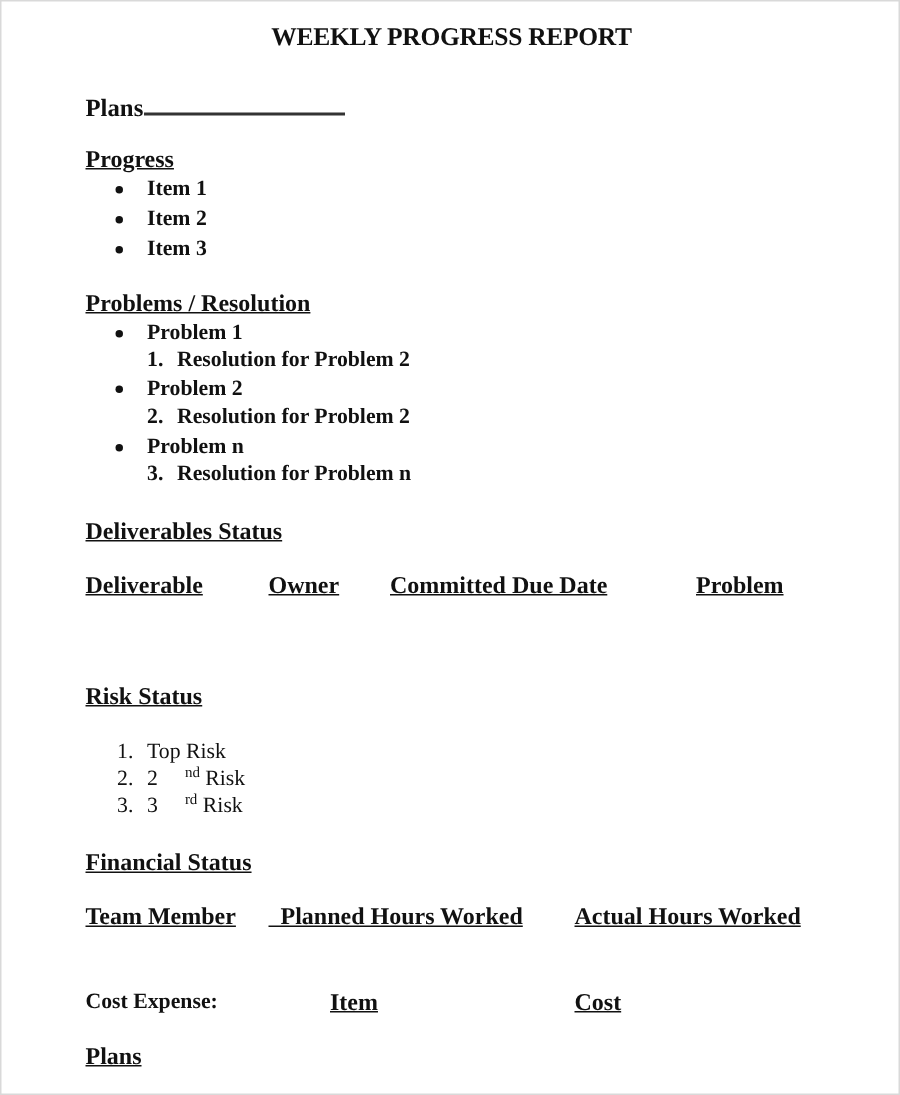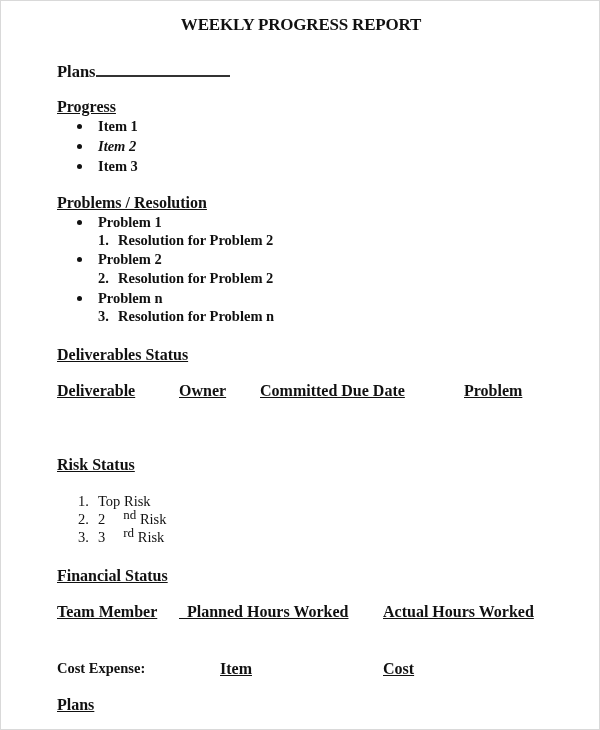--- a/index.html
+++ b/index.html
@@ -21,39 +21,39 @@
     .field-line {
       display: inline-block; border-bottom: 2px solid #333; vertical-align: baseline;
       height: 14px; margin-left: 0px;
     }
     .heading { font-size: 16px; font-weight: bold; text-decoration: underline; }
     .bold { font-size: 14.5px; font-weight: bold; }
     .normal { font-size: 14.5px; font-weight: normal; }
     .bullet {
       width: 5px; height: 5px; border-radius: 50%; background: #111; position: absolute;
     }
-    sup { font-size: 13px; vertical-align: 5px; line-height: 0; padding-left: 18px; }
+    sup { font-size: 10px; vertical-align: 5px; line-height: 0; padding-left: 18px; }
   </style>
 </head>
 <body>
 
 <div class="page">
 
   <div class="abs title">WEEKLY PROGRESS REPORT</div>
 
   <div class="abs field-label" style="left:56px; top:60px;">
     <span>Plans</span><span class="field-line" style="width:134px;"></span>
   </div>
 
   <div class="abs heading" style="left:56px; top:98px;">Progress</div>
   <div>
     <span class="bullet" style="left:76px; top:123px;"></span>
     <div class="abs bold" style="left:97px; top:118px;">Item 1</div>
     <span class="bullet" style="left:76px; top:143px;"></span>
-    <div class="abs bold" style="left:97px; top:138px;font-style:italic;">Item 2</div>
+    <div class="abs bold" style="left:97px; top:138px;">Item 2</div>
     <span class="bullet" style="left:76px; top:163px;"></span>
     <div class="abs bold" style="left:97px; top:158px;">Item 3</div>
   </div>
 
   <div class="abs heading" style="left:56px; top:194px;">Problems / Resolution</div>
   <div>
     <span class="bullet" style="left:76px; top:219px;"></span>
     <div class="abs bold" style="left:97px; top:214px;">Problem 1</div>
     <div class="abs bold" style="left:97px; top:232px;">1.</div>
     <div class="abs bold" style="left:117px; top:232px;">Resolution for Problem 2</div>

